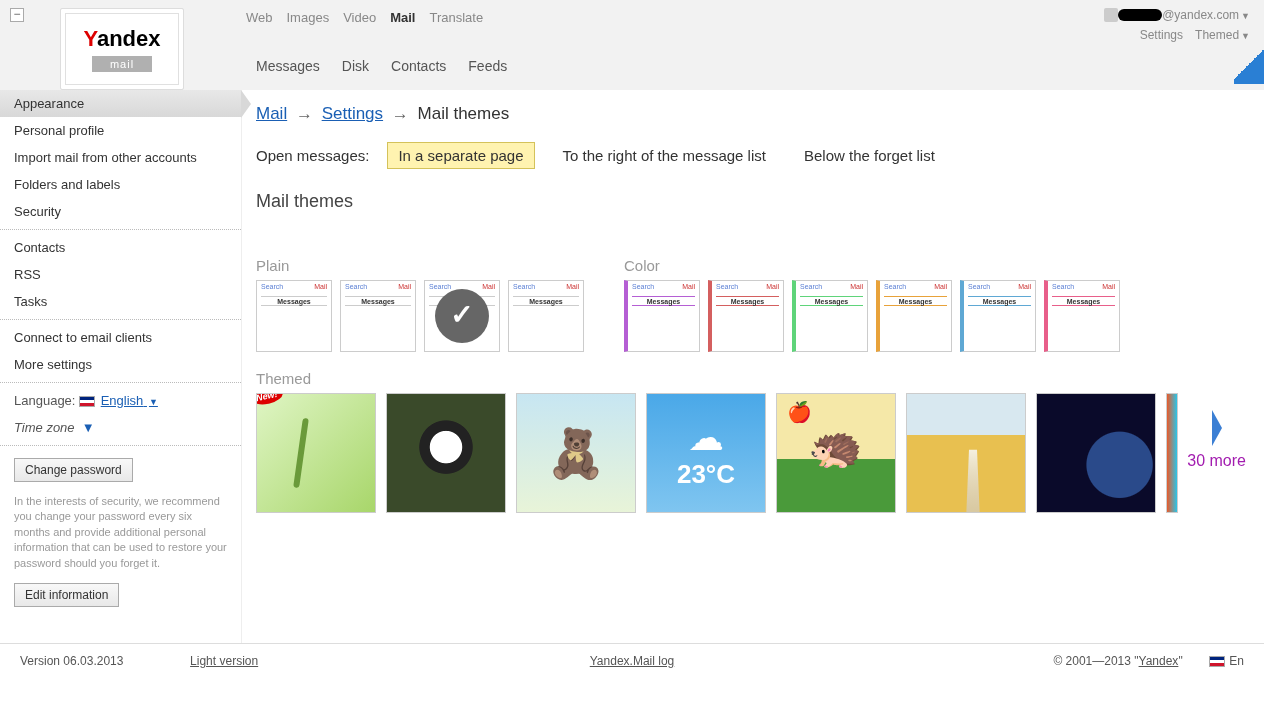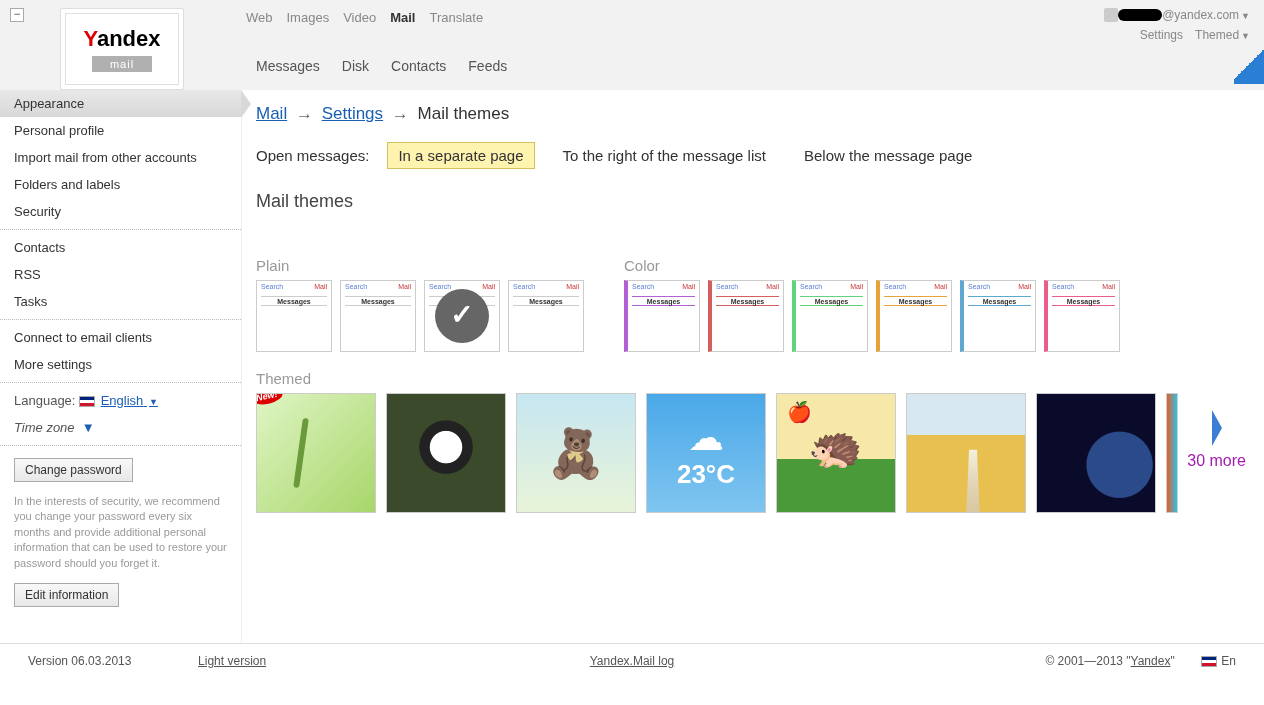--- a/index.html
+++ b/index.html
@@ -67,21 +67,21 @@
 .theme-tile.selected::before { content: '✓'; position: absolute; top: 50%; left: 50%; transform: translate(-50%,-55%); color: #fff; font-size: 28px; z-index: 2; font-weight: bold; }
 
 .themed-section { margin-top: 18px; position: relative; }
 .themed-tiles { display: flex; gap: 10px; }
 .themed-tile { width: 120px; height: 120px; border: 1px solid #ccc; position: relative; cursor: pointer; overflow: hidden; }
 .new-badge { position: absolute; top: -6px; left: -6px; background: #d00; color: #fff; font-size: 9px; padding: 3px 5px; border-radius: 50%; transform: rotate(-12deg); z-index: 3; font-style: italic; font-weight: bold; }
 
 .more-link { position: absolute; right: 18px; top: 40px; color: #a21caf; font-size: 16px; display: flex; flex-direction: column; align-items: center; cursor: pointer; }
 .more-arrow { width: 0; height: 0; border-top: 18px solid transparent; border-bottom: 18px solid transparent; border-left: 10px solid #3b7fd4; margin-bottom: 6px; }
 
-.footer { border-top: 1px solid #ddd; padding: 10px 28px; display: flex; align-items: flex-start; font-size: 12px; color: #555; }
+.footer { border-top: 1px solid #ddd; padding: 10px 20px; display: flex; align-items: flex-start; font-size: 12px; color: #555; }
 .footer .col { flex: 1; }
 .footer a { color: #555; text-decoration: underline; cursor: pointer; }
 .footer .copyright { text-align: right; }
 .footer .copyright a { text-decoration: underline; }
 .footer-center { text-align: center; }
 .footer-center .row2 { margin-top: 6px; }
 .flag-en { display: inline-block; width: 16px; height: 11px; background: linear-gradient(to bottom, #00247d 33%, #fff 33%, #fff 66%, #cf142b 66%); vertical-align: middle; margin-right: 4px; border: 1px solid #aaa; }
 
 .corner-fold { position: absolute; right: 0; top: 44px; width: 30px; height: 40px; background: linear-gradient(135deg, transparent 50%, #2a7fd4 50%); }
 
@@ -175,21 +175,21 @@
       <span class="arrow">→</span>
       <a>Settings</a>
       <span class="arrow">→</span>
       <span>Mail themes</span>
     </div>
 
     <div class="open-msgs">
       <span>Open messages:</span>
       <span class="option selected">In a separate page</span>
       <span class="option">To the right of the message list</span>
-      <span class="option">Below the message page</span>
+      <span class="option">Below the forget list</span>
     </div>
 
     <div class="section-title">Mail themes</div>
 
     <div class="theme-groups">
       <div class="theme-group">
         <div class="theme-row-label">Plain</div>
         <div class="theme-tiles">
           <div class="theme-tile">
             <div class="mini-head">

